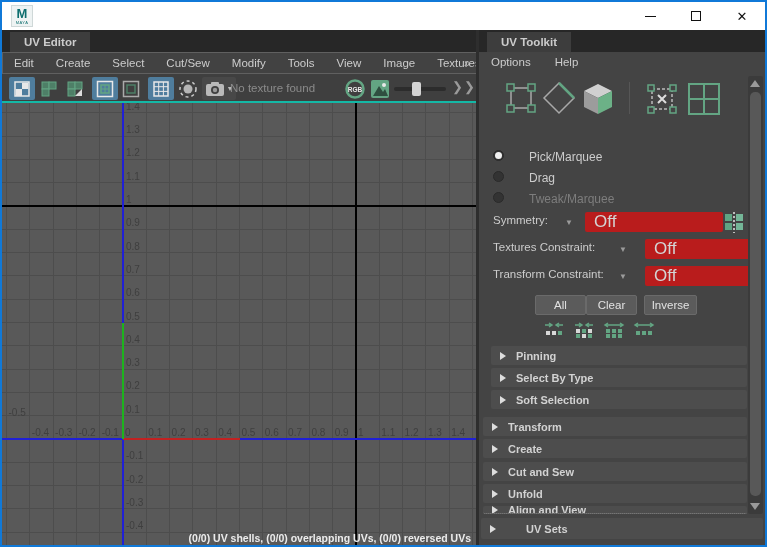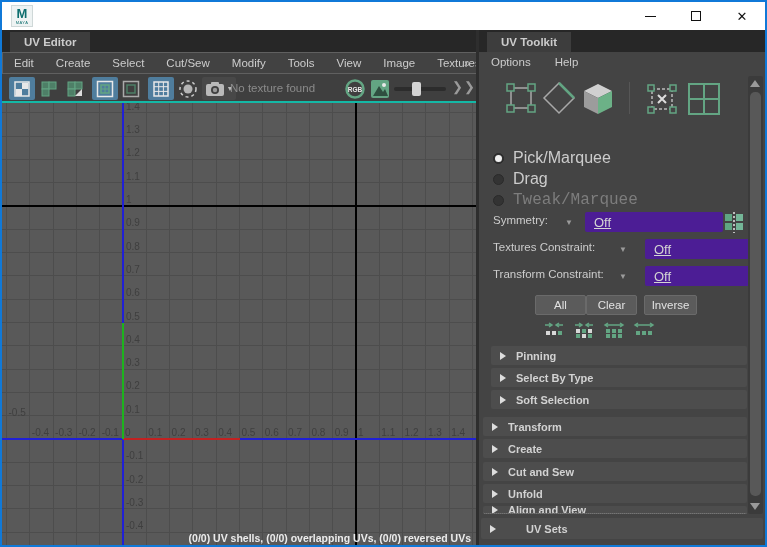--- a/index.html
+++ b/index.html
@@ -51,31 +51,31 @@
   
   #toolkit { position:absolute; left:477px; top:28px; width:286px; height:517px; background:#444444; }
   .tk-tabbar { left:0; top:0; width:286px; }
   .tk-menus { position:absolute; left:0; top:22px; width:286px; height:20px; display:flex;
               align-items:center; color:#cccccc; font-size:11.5px; }
   .tk-menus span { padding:0 12px 0 12px; }
   .tk-icons { position:absolute; left:0; top:46px; width:266px; height:44px; }
   .tk-ico { position:absolute; top:4px; }
   .tk-divider { position:absolute; left:150px; top:6px; width:1px; height:32px; background:#565656; }
 
-  .radio-row { position:absolute; left:14px; height:16px; display:flex; align-items:center; gap:9px;
-               color:#cccccc; font-size:16px; }
+  .radio-row { position:absolute; left:14px; height:16px; display:flex; align-items:flex-start; gap:25px;
+               color:#cccccc; font-size:12px; }
   .radio { width:11px; height:11px; border-radius:50%; background:#333333; border:1px solid #2a2a2a; position:relative; }
   .radio.sel::after { content:""; position:absolute; left:1px; top:1px; width:7px; height:7px;
                       border-radius:50%; background:#f0f0f0; }
-  .radio-row.disabled { color:#7d7d7d;font-family:Liberation Mono, monospace; }
+  .radio-row.disabled { color:#7d7d7d; }
 
   .form-row { position:absolute; color:#cccccc; font-size:11.5px; height:18px; }
   .drop-arrow { color:#9b9b9b; font-size:8px; position:absolute; top:4px; }
-  .field { position:absolute; top:-2px; height:20px; background:#4c1d95; border-radius:2px;
-           color:#d4d4d4; font-size:13px; display:flex; align-items:center; padding-left:9px;text-decoration:underline; }
+  .field { position:absolute; top:-2px; height:20px; background:#b91c1c; border-radius:2px;
+           color:#d4d4d4; font-size:17px; display:flex; align-items:center; padding-left:9px; }
 
   .btn { position:absolute; height:20px; background:#5b5b5b; border:1px solid #6a6a6a; border-radius:2px;
          color:#e2e2e2; font-size:11.5px; display:flex; align-items:center; justify-content:center; }
 
   .section { position:absolute; height:19px; background:#4d4d4d; border-radius:2px; display:flex;
              align-items:center; color:#d2d2d2; font-size:11px; font-weight:bold; }
   .section .arrow { width:0; height:0; border-left:6px solid #dddddd; border-top:4px solid transparent;
                     border-bottom:4px solid transparent; margin:0 10px 0 9px; }
   .section.clipped { overflow:hidden; border-bottom:1px dotted #8a8a8a; }
 

